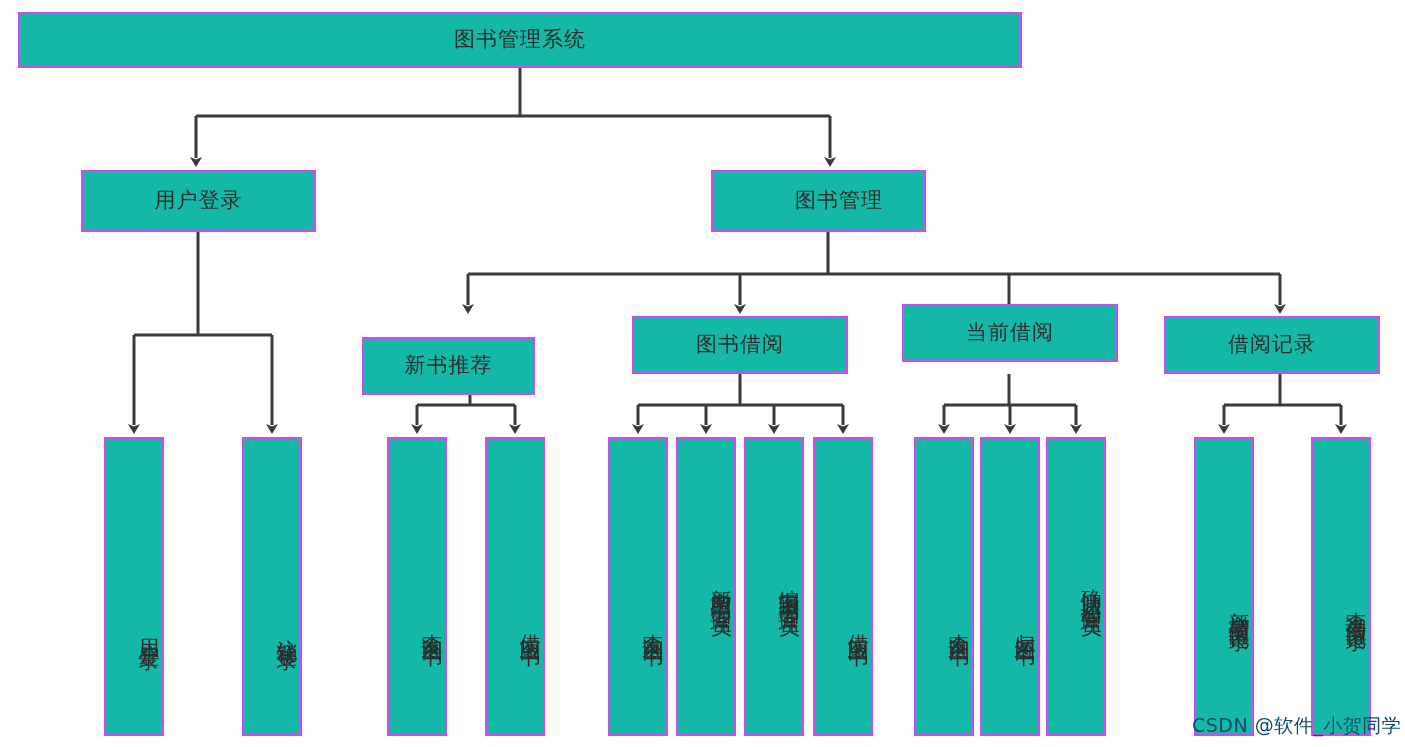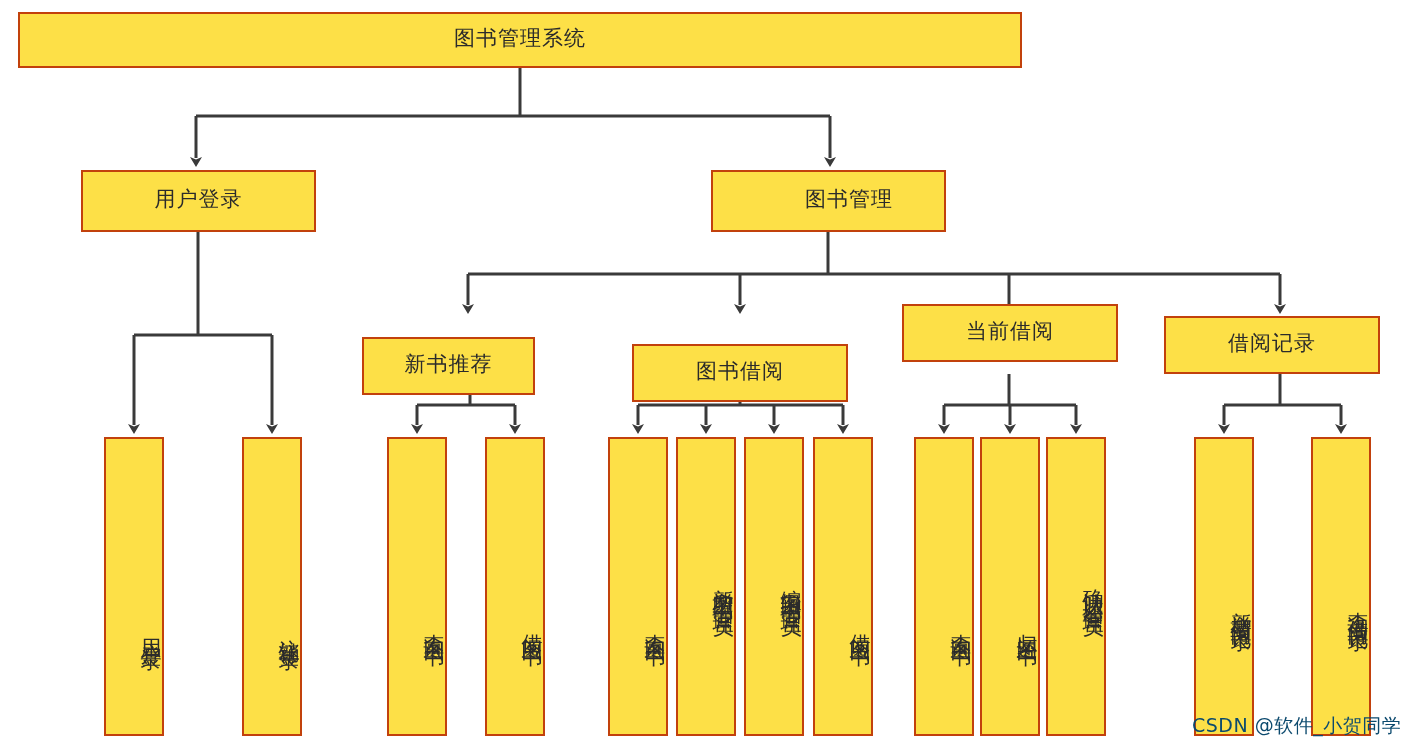--- a/index.html
+++ b/index.html
@@ -20,28 +20,27 @@
   #svg-layer {
     position: absolute;
     left: 0;
     top: 0;
     width: 1405px;
     height: 747px;
   }
   .node {
     position: absolute;
     box-sizing: border-box;
-    border: 2px solid #c2410c;
-    background: #fde047;
+    border: 2px solid #d946ef;
+    background: #14b8a6;
     display: flex;
     align-items: center;
     justify-content: center;
     color: #2b2b2b;
     z-index: 2;
-    font-family: Liberation Mono, monospace;
   }
   .node.horiz {
     font-size: 21px;
     letter-spacing: 1px;
     line-height: 1.2;
   }
   .node.vert {
     writing-mode: vertical-rl;
     text-orientation: upright;
     font-size: 21px;
@@ -115,24 +114,24 @@
       <path d="M1280,374 L1280,405"></path>
       <path d="M1224,405 L1341,405"></path>
       <path d="M1224,405 L1224,425" marker-end="url(#arrow)"></path>
       <path d="M1341,405 L1341,425" marker-end="url(#arrow)"></path>
     </g>
   </svg>
 
   <div class="node horiz" style="left:18px; top:12px; width:1004px; height:56px;">图书管理系统</div>
 
   <div class="node horiz" style="left:81px; top:170px; width:235px; height:62px;">用户登录</div>
-  <div class="node horiz" style="left:711px; top:170px; width:235px; height:62px;padding-left:41px;">图书管理</div>
+  <div class="node horiz" style="left:711px; top:170px; width:215px; height:62px;padding-left:41px;">图书管理</div>
 
   <div class="node horiz" style="left:362px; top:316px; width:173px; height:58px;margin-top:21px;">新书推荐</div>
-  <div class="node horiz" style="left:632px; top:316px; width:216px; height:58px;margin-top:28px;">图书借阅</div>
+  <div class="node horiz" style="left:632px; top:316px; width:216px; height:58px;">图书借阅</div>
   <div class="node horiz" style="left:902px; top:304px; width:216px; height:58px;">当前借阅</div>
   <div class="node horiz" style="left:1164px; top:316px; width:216px; height:58px;">借阅记录</div>
 
   <div class="node vert" style="left:104px; top:437px; width:60px; height:299px; padding-top:86px;">用户登录</div>
   <div class="node vert" style="left:242px; top:437px; width:60px; height:299px; padding-top:86px;">注销登录</div>
 
   <div class="node vert" style="left:387px; top:437px; width:60px; height:299px; padding-top:76px;">查询图书</div>
   <div class="node vert" style="left:485px; top:437px; width:60px; height:299px; padding-top:76px;">借阅图书</div>
 
   <div class="node vert" style="left:608px; top:437px; width:60px; height:299px; padding-top:76px;">查询图书</div>

